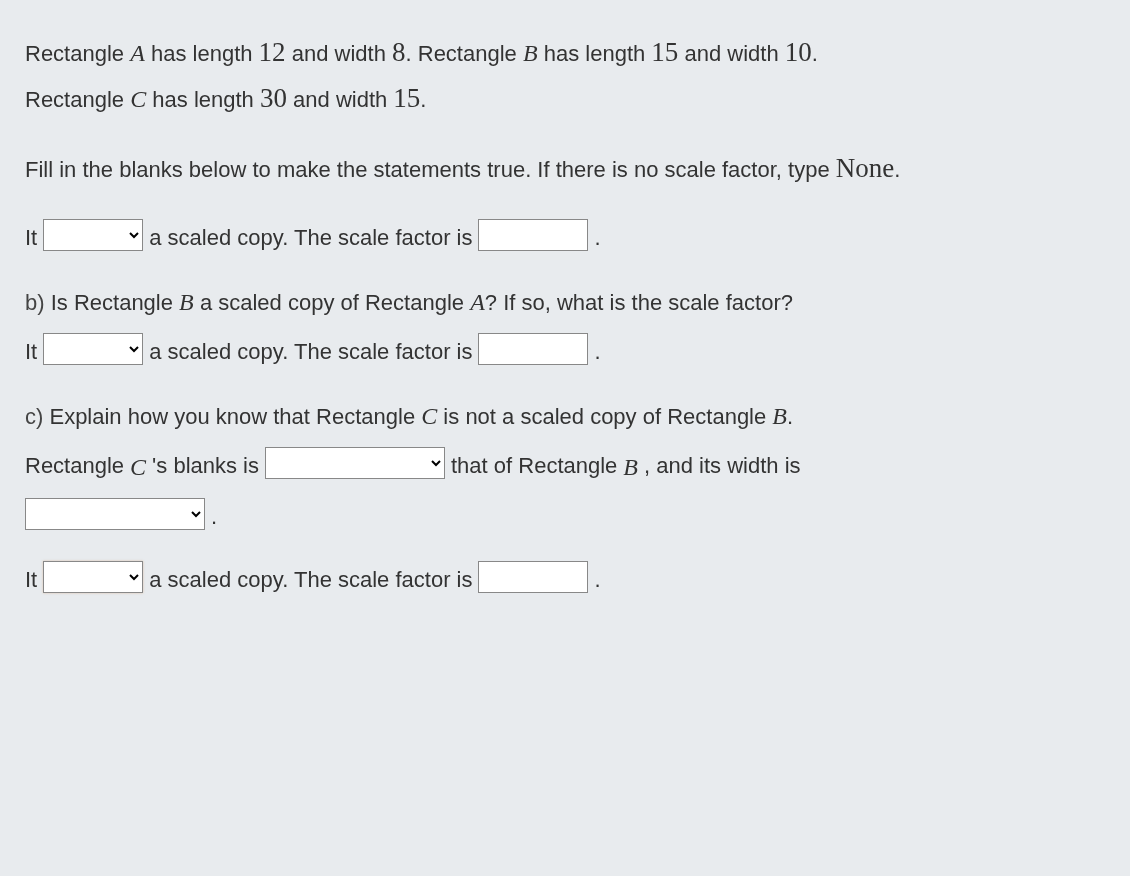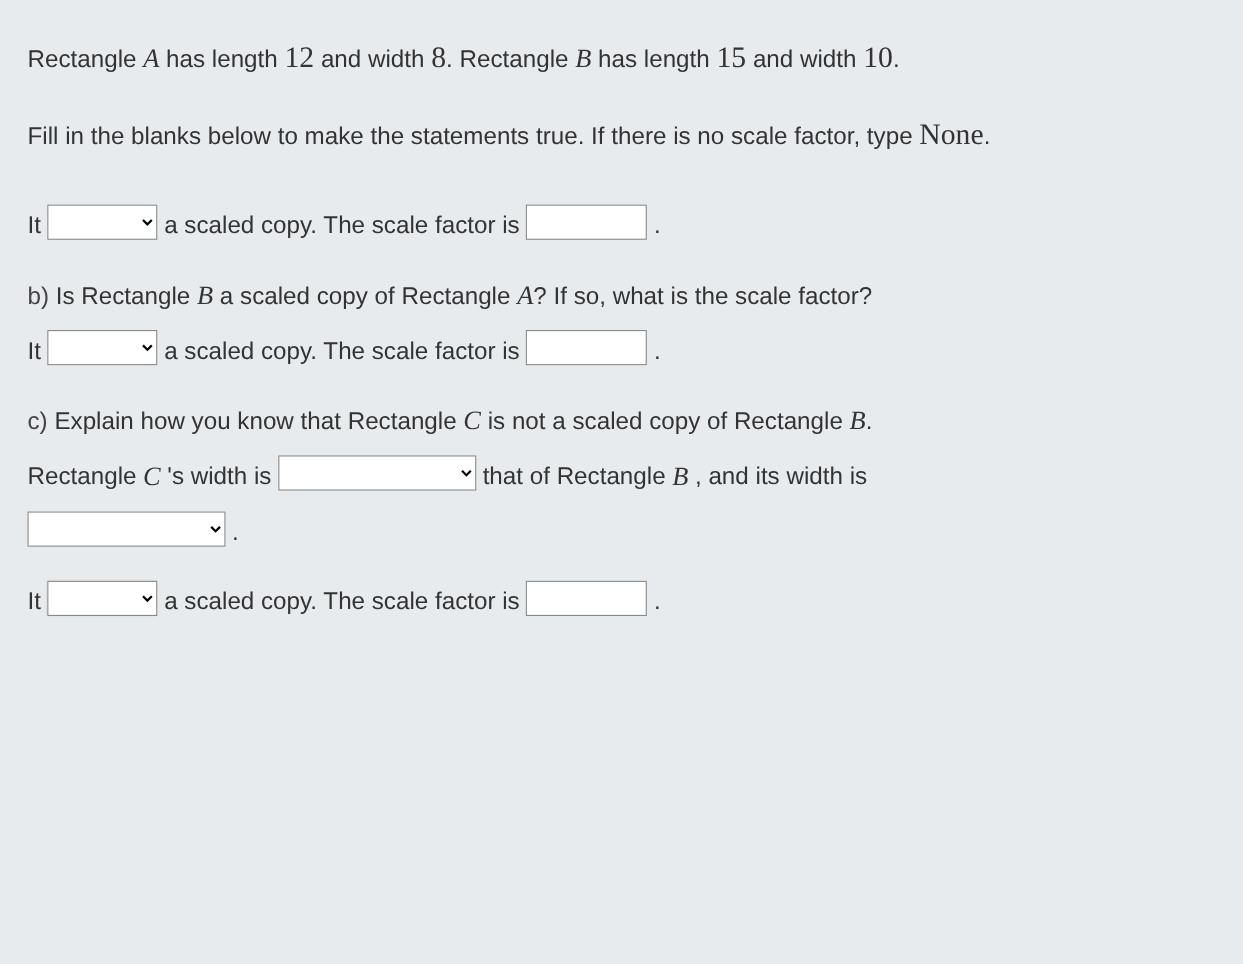--- a/index.html
+++ b/index.html
@@ -23,21 +23,21 @@
       font-size: 24px;
     }
     .math-num {
       font-family: 'Times New Roman', serif;
       font-size: 27px;
     }
     .intro {
       margin-bottom: 24px;
     }
     .instructions {
-      margin-bottom: 40px;
+      margin-bottom: 27px;
     }
     .question {
       margin-bottom: 26px;
     }
     .question-label {
       color: #444;
     }
     .answer-line {
       margin-top: 10px;
       display: flex;
@@ -72,20 +72,23 @@
       box-shadow: 0 0 2px rgba(212,154,106,0.5);
     }
   </style>
 </head>
 <body>
 
 <div class="intro">
   <div>
     <span>Rectangle </span><span class="math-var">A</span><span> has length </span><span class="math-num">12</span><span> and width </span><span class="math-num">8</span><span>. Rectangle </span><span class="math-var">B</span><span> has length </span><span class="math-num">15</span><span> and width </span><span class="math-num">10</span><span>.</span>
   </div>
+  <div>
+    <span>Rectangle </span><span class="math-var">C</span><span> has length </span><span class="math-num">30</span><span> and width </span><span class="math-num">15</span><span>.</span>
+  </div>
 </div>
 
 <div class="instructions">
   <span>Fill in the blanks below to make the statements true. If there is no scale factor, type </span><span class="math-num">None</span><span>.</span>
 </div>
 
 <div class="question">
   <div class="answer-line">
     <span>It</span>
     <select class="dropdown"><option></option></select>
@@ -108,21 +111,21 @@
   </div>
 </div>
 
 <div class="question">
   <div>
     <span class="question-label">c) </span><span>Explain how you know that Rectangle </span><span class="math-var">C</span><span> is </span><span class="underline">not</span><span> a scaled copy of Rectangle </span><span class="math-var">B</span><span>.</span>
   </div>
   <div class="answer-line">
     <span>Rectangle </span>
       <span class="math-var">C</span>
-      <span>'s width is</span>
+      <span>'s blanks is</span>
     <select class="dropdown dropdown-wide"><option></option></select>
     <span>that of Rectangle </span>
       <span class="math-var">B</span>
       <span>, and its width is</span>
   </div>
   <div class="answer-line">
     <select class="dropdown dropdown-wide"><option></option></select>
     <span>.</span>
   </div>
 </div>

